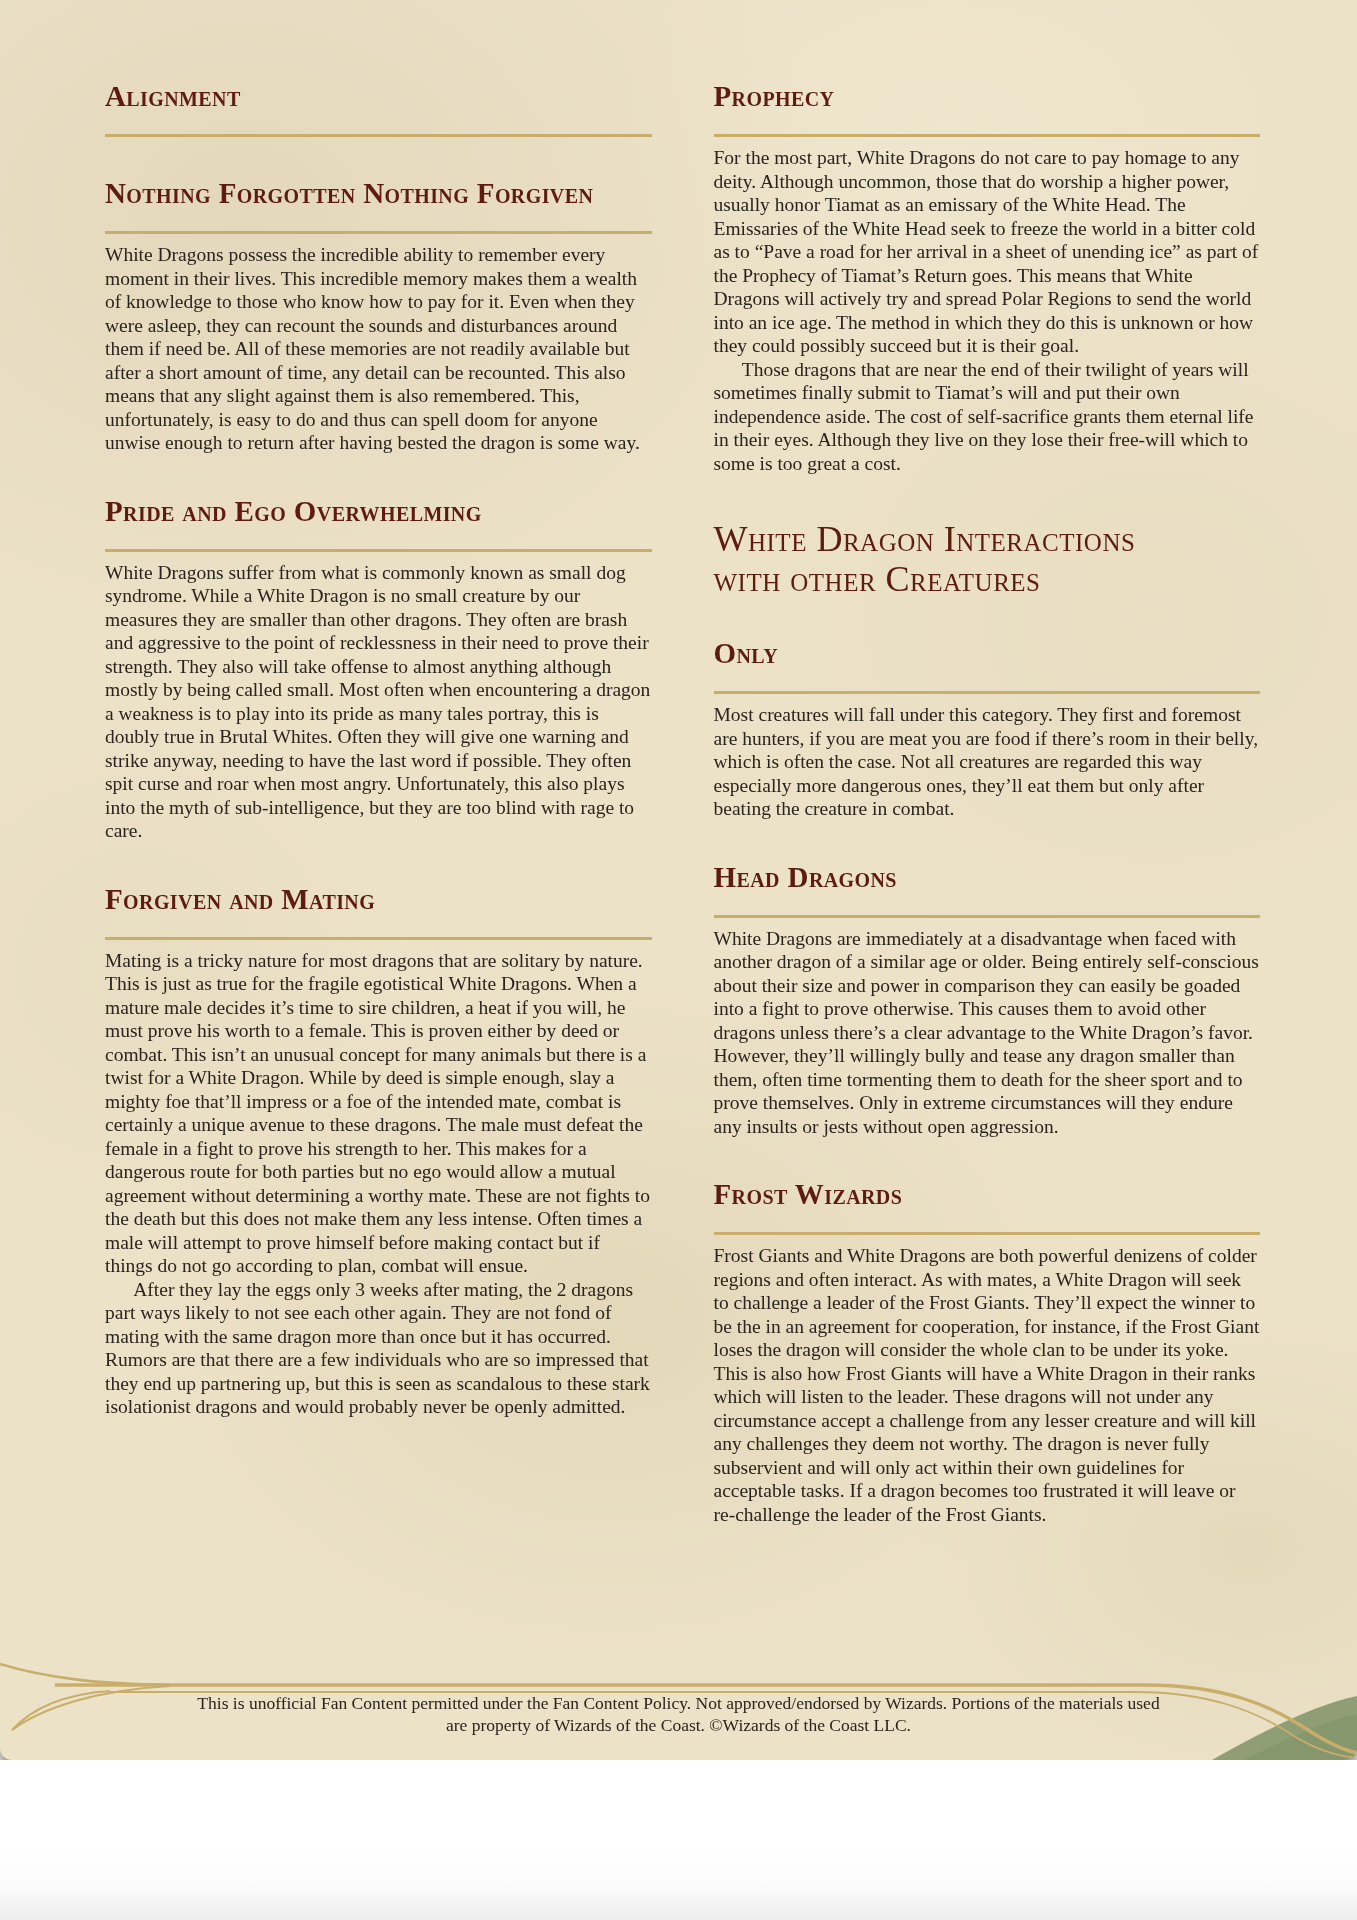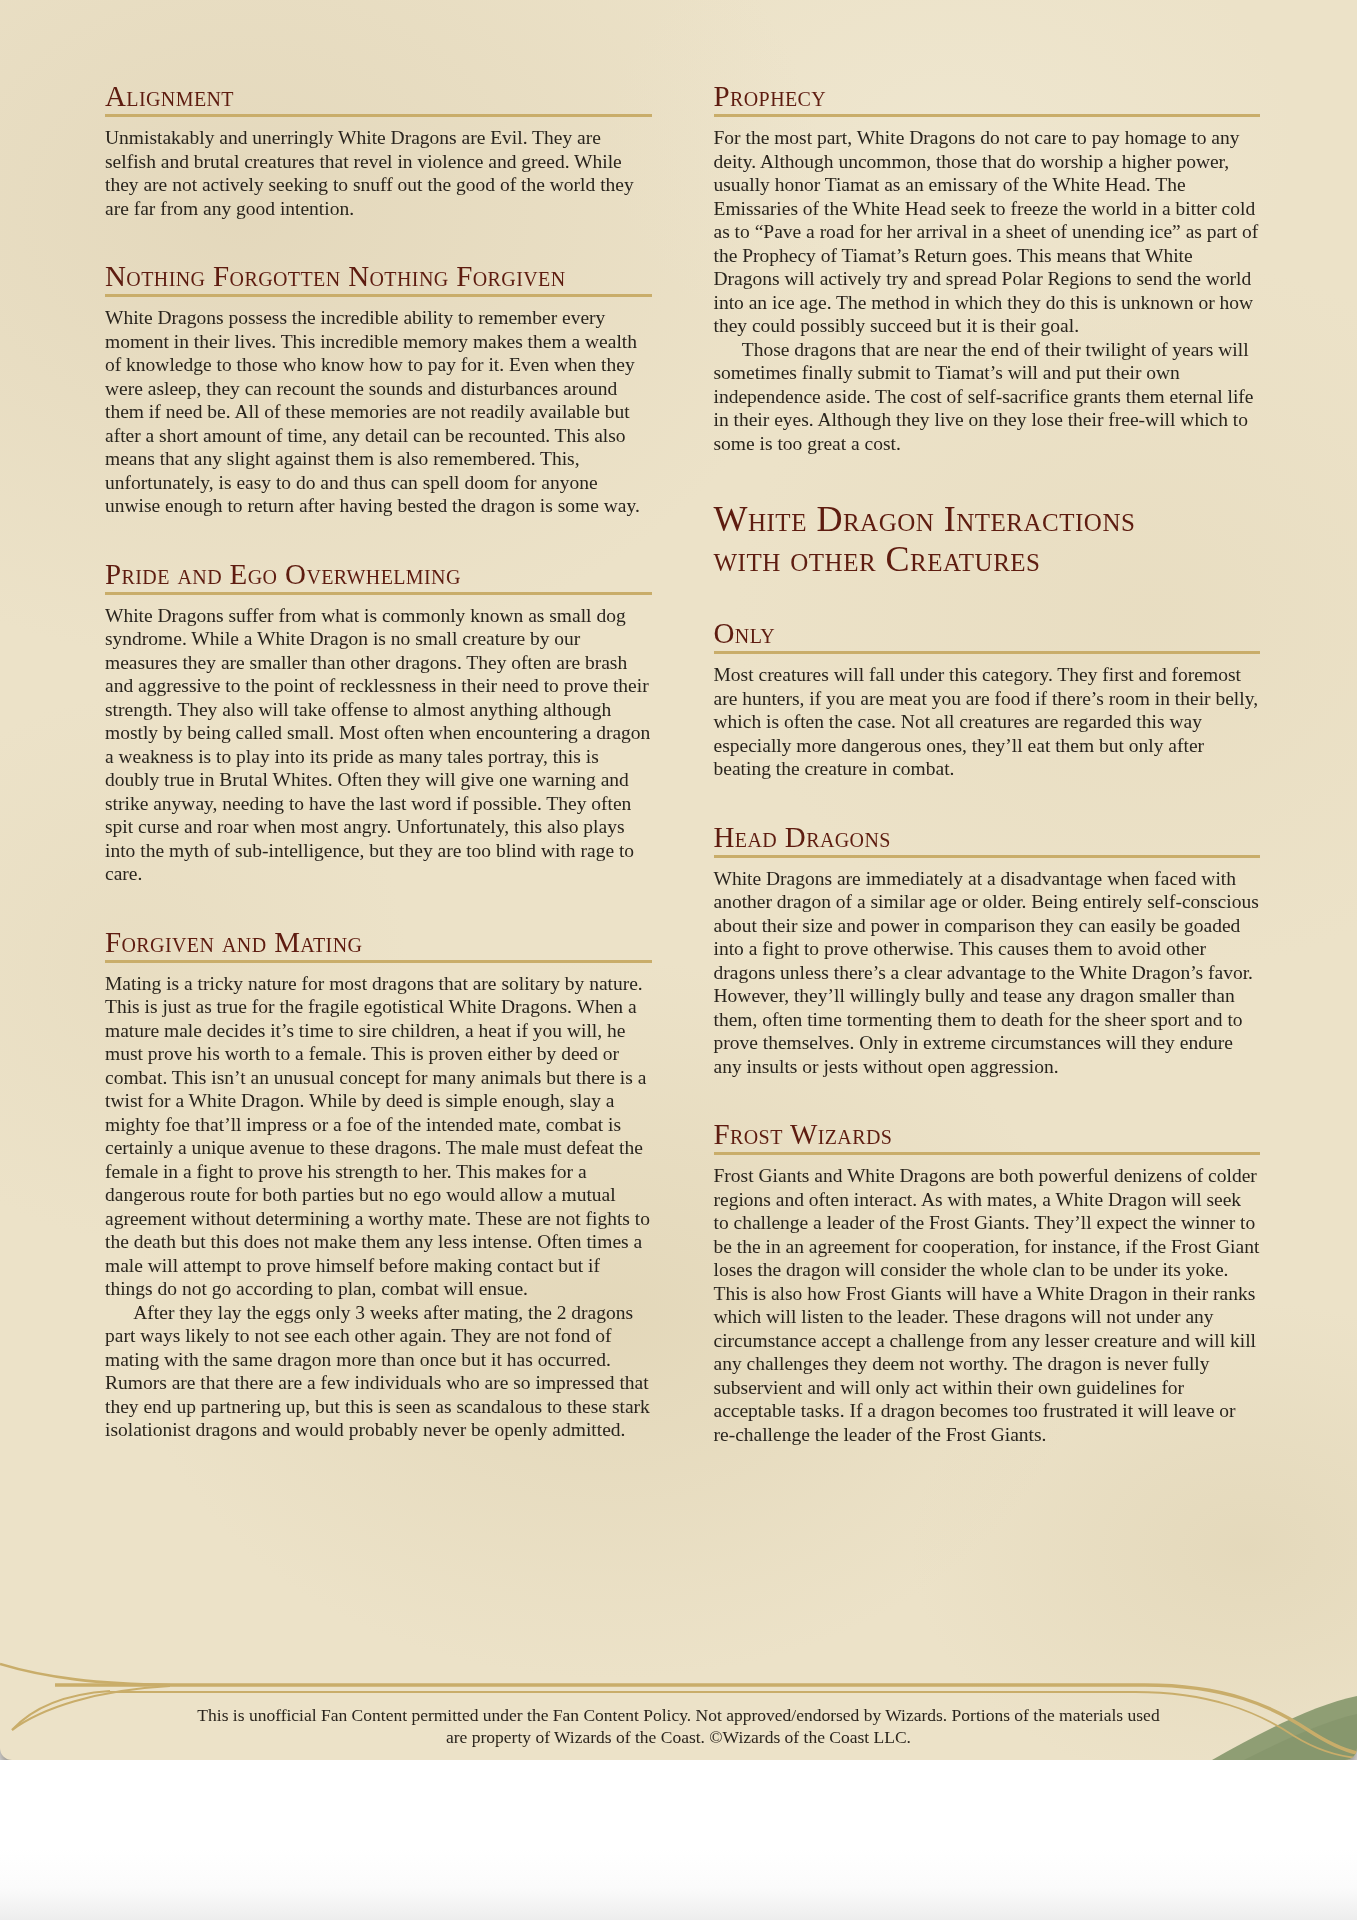--- a/index.html
+++ b/index.html
@@ -40,27 +40,27 @@
   .columns {
     display: flex;
     gap: 62px;
     padding: 78px 97px 0 105px;
   }
   .col { flex: 1 1 0; min-width: 0; }
 
   .section h2 {
     font-size: 29px;
     line-height: 36px;
-    font-weight: normal;
+    font-weight: bold;
     font-variant: small-caps;
     letter-spacing: 0.4px;
     color: var(--heading-red);
     margin: 0 0 9px 0;
     border-bottom: 3px solid var(--rule-gold);
-    padding-bottom: 0;
+    padding-bottom: 20px;
   }
   .section { margin-top: 38px; }
   .section:first-child { margin-top: 0; }
 
   .section p {
     margin: 0;
     font-size: 19.5px;
     line-height: 23.5px;
     color: var(--body-ink);
     text-align: left;
@@ -88,21 +88,21 @@
   .footer svg {
     position: absolute;
     inset: 0;
     width: 100%;
     height: 100%;
     display: block;
   }
   .footer-text {
     position: absolute;
     left: 0; right: 0;
-    bottom: 12px;
+    bottom: 24px;
     text-align: center;
     font-size: 17.5px;
     line-height: 22px;
     color: #2a241c;
   }
   
   .below-page {
     position: absolute;
     left: 0; right: 0;
     top: 1760px; bottom: 0;
@@ -115,21 +115,20 @@
 <div class="canvas">
 
   <div class="page">
 
     <div class="columns">
 
       <div class="col">
 
         <div class="section">
           <h2>Alignment</h2>
-          <p>Unmistakably and unerringly White Dragons are Evil. They are selfish and brutal creatures that revel in violence and greed. While they are not actively seeking to snuff out the good of the world they are far from any good intention.</p>
         </div>
 
         <div class="section">
           <h2>Nothing Forgotten Nothing Forgiven</h2>
           <p>White Dragons possess the incredible ability to remember every moment in their lives. This incredible memory makes them a wealth of knowledge to those who know how to pay for it. Even when they were asleep, they can recount the sounds and disturbances around them if need be. All of these memories are not readily available but after a short amount of time, any detail can be recounted. This also means that any slight against them is also remembered. This, unfortunately, is easy to do and thus can spell doom for anyone unwise enough to return after having bested the dragon is some way.</p>
         </div>
 
         <div class="section">
           <h2>Pride and Ego Overwhelming</h2>
           <p>White Dragons suffer from what is commonly known as small dog syndrome. While a White Dragon is no small creature by our measures they are smaller than other dragons. They often are brash and aggressive to the point of recklessness in their need to prove their strength. They also will take offense to almost anything although mostly by being called small. Most often when encountering a dragon a weakness is to play into its pride as many tales portray, this is doubly true in Brutal Whites. Often they will give one warning and strike anyway, needing to have the last word if possible. They often spit curse and roar when most angry. Unfortunately, this also plays into the myth of sub-intelligence, but they are too blind with rage to care.</p>

